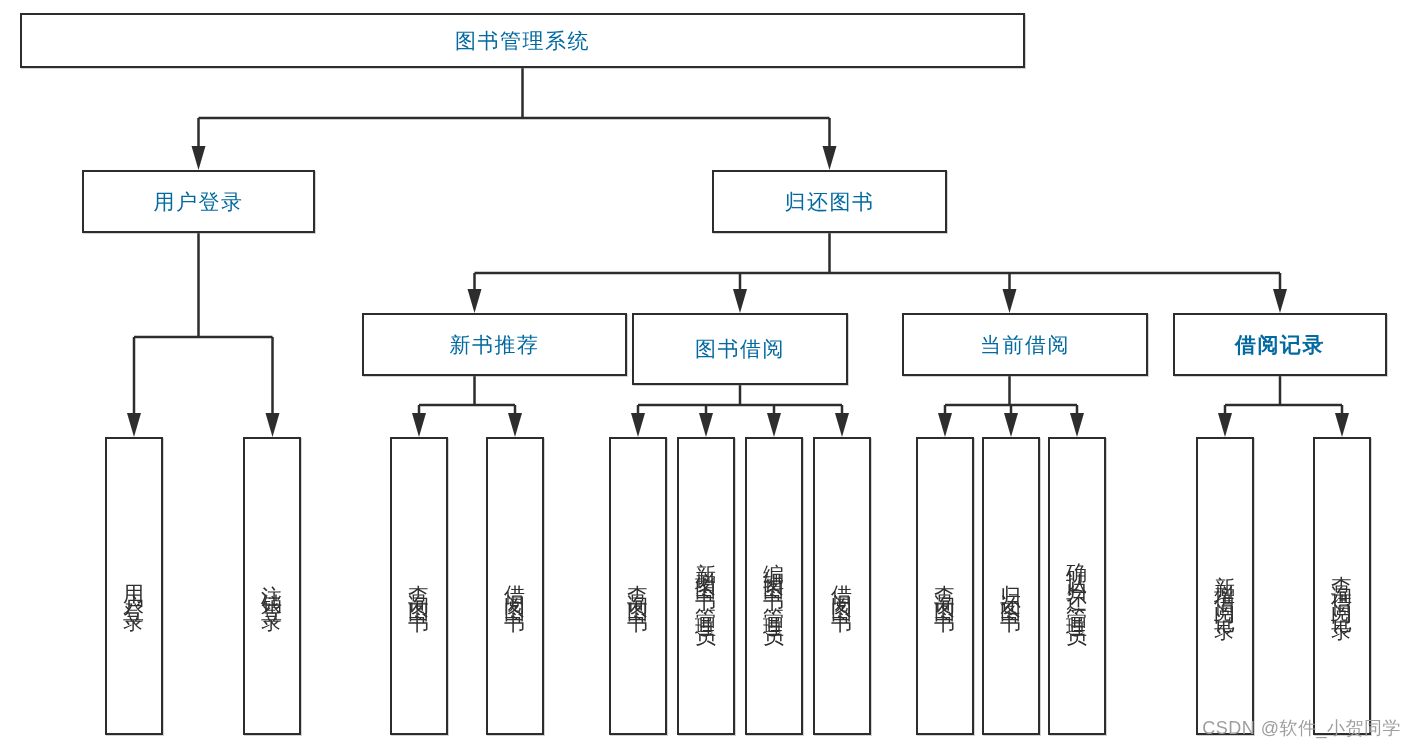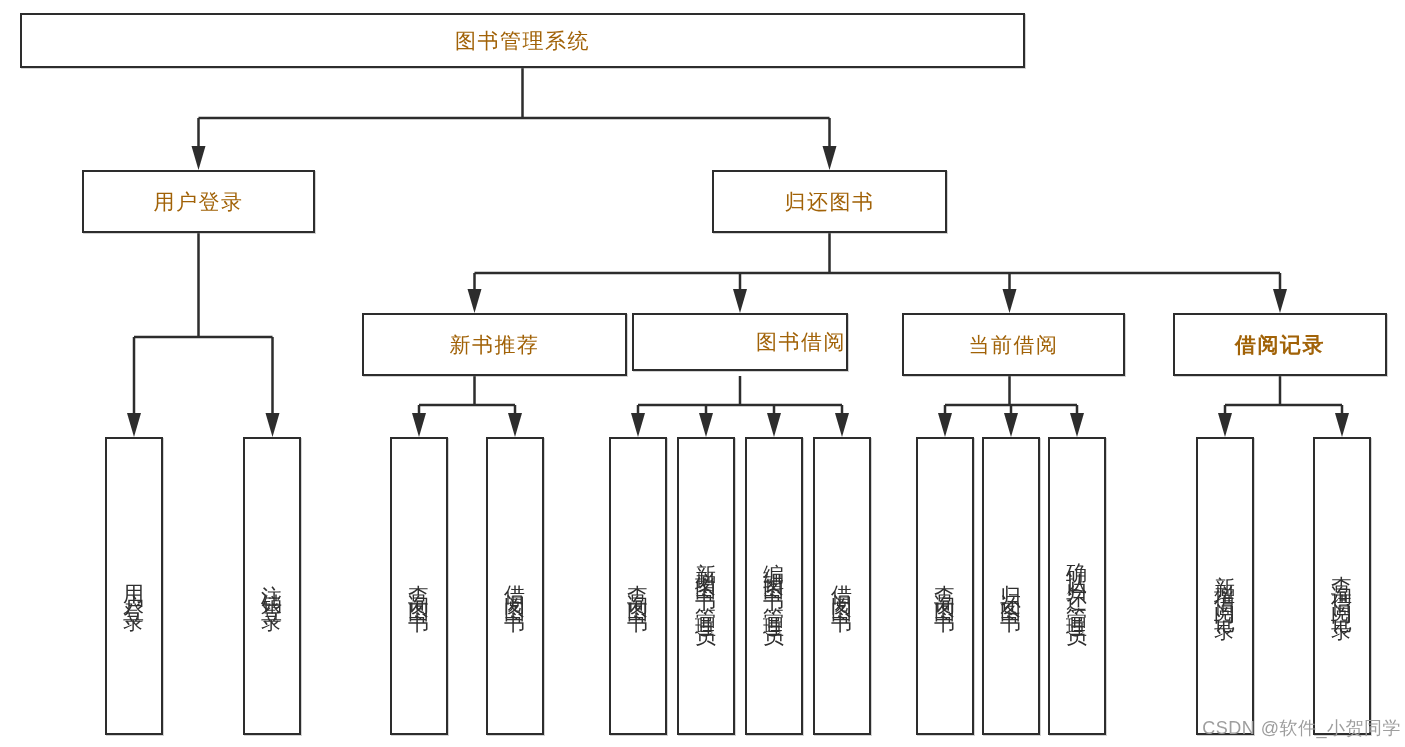--- a/index.html
+++ b/index.html
@@ -17,21 +17,21 @@
     width: 1405px; height: 747px;
   }
   .node {
     position: absolute;
     box-sizing: border-box;
     border: 2px solid #2d2d2d;
     background: #ffffff;
     display: flex;
     align-items: center;
     justify-content: center;
-    color: #a16207;
+    color: #0369a1;
     font-size: 21px;
     letter-spacing: 1.5px;
     box-shadow: 1px 1px 0 rgba(130,130,130,0.35);
   }
   .leaf {
     position: absolute;
     box-sizing: border-box;
     border: 2px solid #2d2d2d;
     background: #ffffff;
     top: 437px;
@@ -114,24 +114,24 @@
   <div class="node" style="left:82px; top:170px; width:233px; height:63px;">
     <span>用户登录</span>
   </div>
   <div class="node" style="left:712px; top:170px; width:235px; height:63px;">
     <span>归还图书</span>
   </div>
 
   <div class="node" style="left:362px; top:313px; width:265px; height:63px;">
     <span>新书推荐</span>
   </div>
-  <div class="node" style="left:632px; top:313px; width:216px; height:58px;justify-content:flex-end;">
+  <div class="node" style="left:632px; top:313px; width:216px; height:72px;">
     <span>图书借阅</span>
   </div>
-  <div class="node" style="left:902px; top:313px; width:223px; height:63px;">
+  <div class="node" style="left:902px; top:313px; width:246px; height:63px;">
     <span>当前借阅</span>
   </div>
   <div class="node" style="left:1173px; top:313px; width:214px; height:63px;font-weight:bold;">
     <span>借阅记录</span>
   </div>
 
   <div class="leaf" style="left:105px;">
     <span class="vtext">用户登录</span>
   </div>
   <div class="leaf" style="left:243px;">

